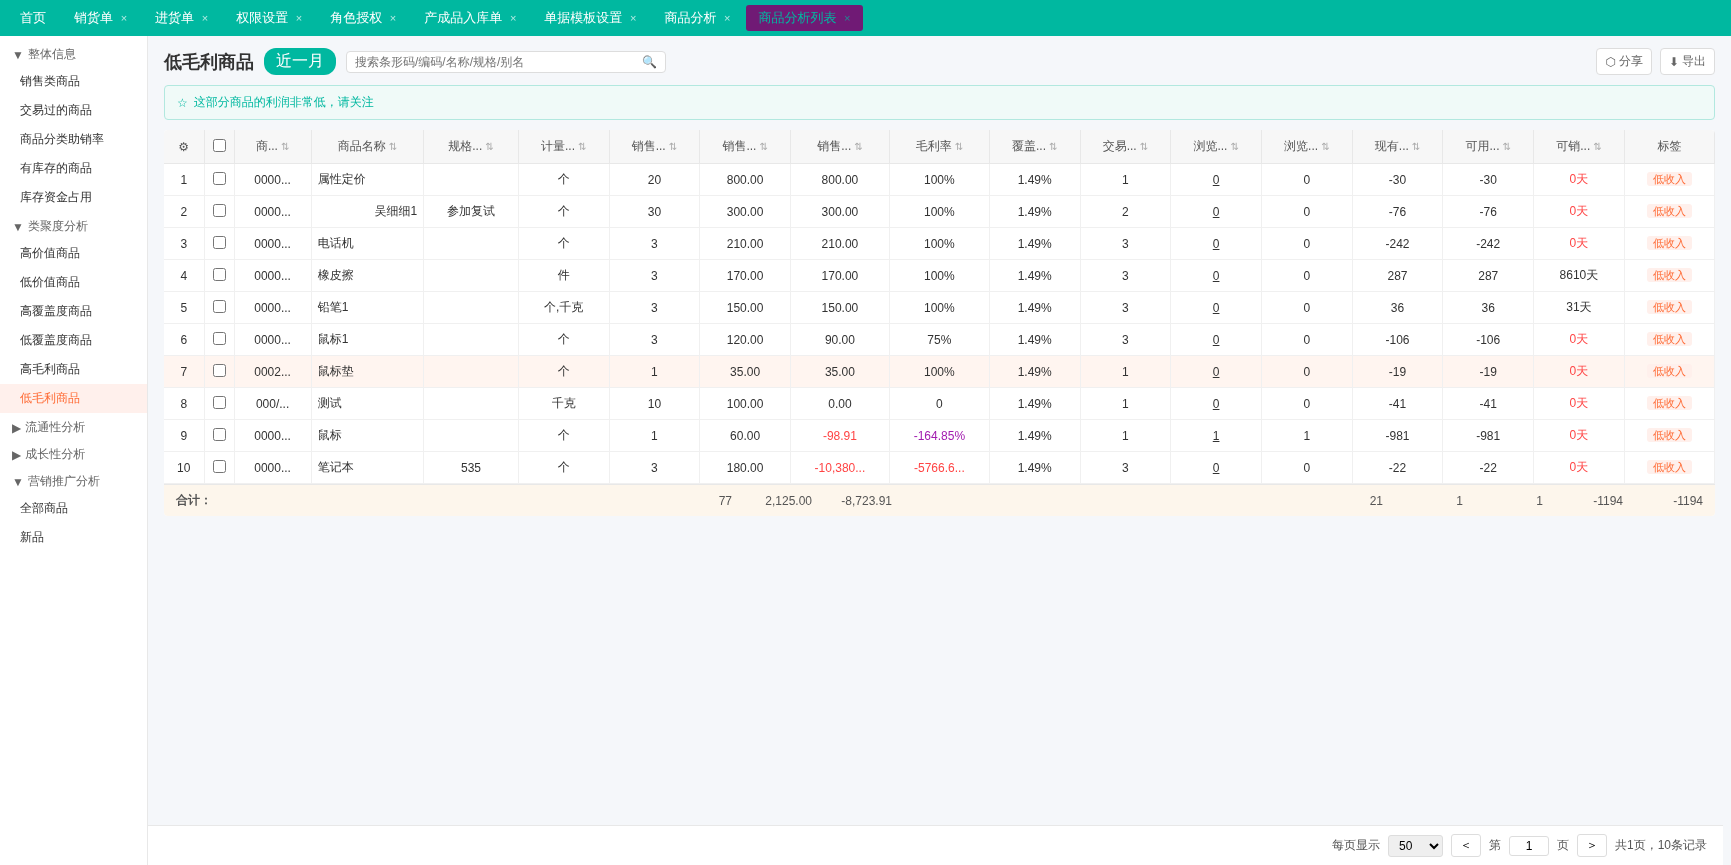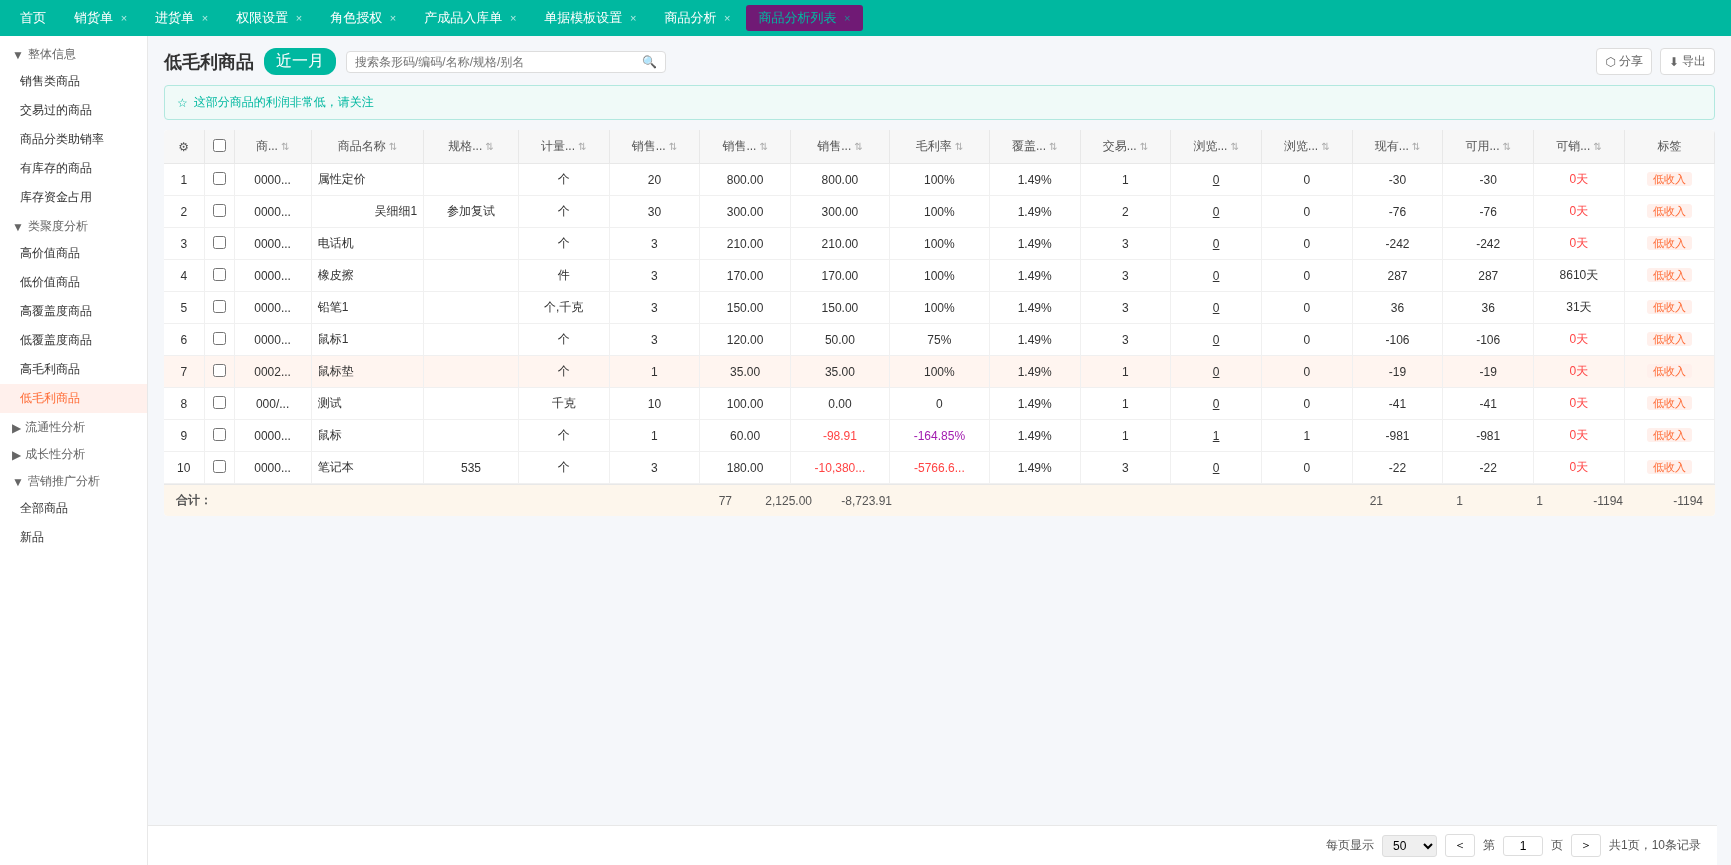--- a/index.html
+++ b/index.html
@@ -203,21 +203,21 @@
       align-items: center;
       justify-content: flex-end;
       padding: 8px 16px;
       background: #fff;
       border-top: 1px solid #e8e8e8;
       font-size: 12px;
       color: #555;
       gap: 8px;
       position: fixed;
       bottom: 0;
-      right: 14px;
+      right: 8px;
       left: 148px;
     }
     .page-select {
       border: 1px solid #ddd;
       border-radius: 3px;
       padding: 2px 6px;
       font-size: 12px;
     }
     .page-btn {
       border: 1px solid #ddd;
@@ -456,21 +456,21 @@
     </tr>
               <tr>
       <td>6</td>
       <td><input type="checkbox" style=""></td>
       <td>0000...</td>
       <td style="text-align:left; cursor:pointer; color:#333;">鼠标1</td>
       <td></td>
       <td>个</td>
       <td>3</td>
       <td>120.00</td>
-      <td style="color:#333">50.00</td>
+      <td style="color:#333">90.00</td>
       <td style="color:#333">75%</td>
       <td>1.49%</td>
       <td>3</td>
       <td class="underline-link">0</td>
       <td>0</td>
       <td>-106</td>
       <td>-106</td>
       <td style="color:#ff4444">0天</td>
       <td><span class="tag-low-income">低收入</span></td>
     </tr>

